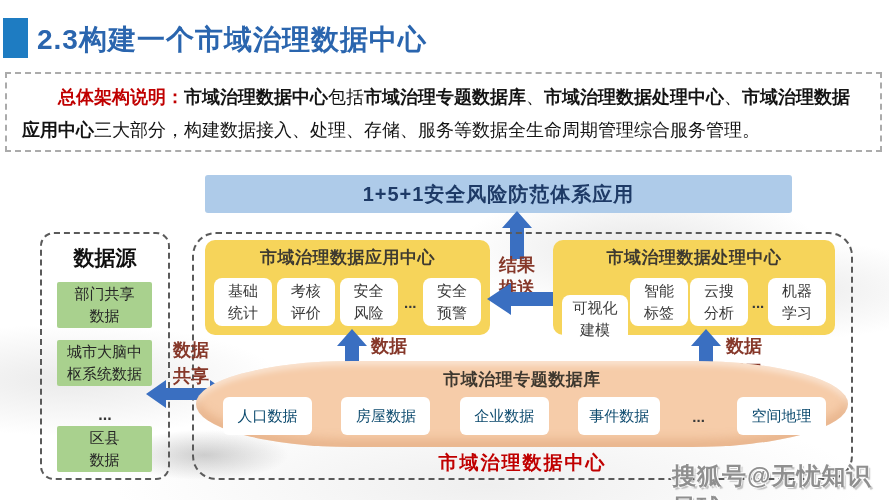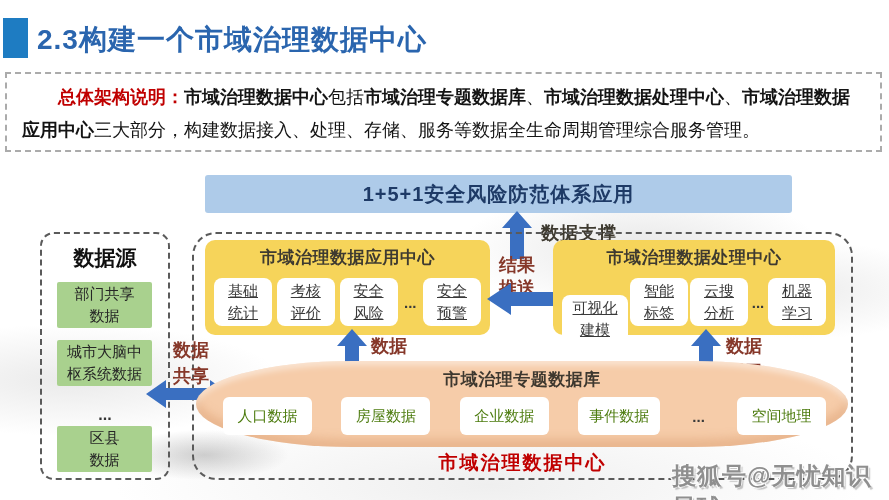--- a/index.html
+++ b/index.html
@@ -51,36 +51,36 @@
   .g3{left:57px;top:426px;width:95px;height:46px;}
   
   .ycenter{background:var(--c_yellow,#F6D45A);border-radius:10px;box-sizing:border-box;}
   .app{left:205px;top:240px;width:285px;height:95px;}
   .proc{left:553px;top:240px;width:282px;height:95px;}
   .ytitle{position:absolute;left:0;top:6px;width:100%;text-align:center;font-size:17px;font-weight:bold;color:#3E3A30;letter-spacing:0.5px;}
   .yrow{position:absolute;left:9px;right:9px;top:37px;height:50px;display:flex;align-items:center;justify-content:space-between;}
   .wcell{
     background:#fff;border-radius:8px;height:48px;width:58px;
     display:flex;align-items:center;justify-content:center;text-align:center;
-    font-size:15px;line-height:1.5;color:#3a3a3a;white-space:pre-line;text-decoration:underline;
+    font-size:15px;line-height:1.5;color:#3a3a3a;white-space:pre-line;
   }
   .wcell.wide{width:66px;margin-top:34px;}
   .ydots{font-size:15px;font-weight:bold;color:#3a3a3a;width:16px;text-align:center;}
   
   .ellipse{
     left:196px;top:361px;width:652px;height:86px;background:var(--c_orange,#F6CCA9);
     border-radius:160px / 44px;box-sizing:border-box;
     box-shadow:inset 0 -8px 10px rgba(208,140,92,0.35), inset 0 4px 6px rgba(255,255,255,0.5);
   }
   .etitle{position:absolute;left:0;top:7px;width:100%;text-align:center;font-size:17px;font-weight:bold;color:#3E382F;letter-spacing:0.5px;}
   .erow{position:absolute;left:27px;right:22px;top:34px;height:42px;display:flex;align-items:center;justify-content:space-between;}
   .ecell{
     background:#fff;border-radius:6px;height:38px;width:89px;
     display:flex;align-items:center;justify-content:center;
-    font-size:15px;color:#4d7c0f;
+    font-size:15px;color:#0c4a6e;
   }
   .edots{font-size:15px;font-weight:bold;color:#3a3a3a;width:18px;text-align:center;}
   
   .flow-label{font-size:18px;font-weight:600;color:var(--c_maroon,#86382A);white-space:pre-line;line-height:1.45;}
   .support-label{left:541px;top:220px;font-size:18px;color:#3E3A30;letter-spacing:1px;}
   .share-label{left:173px;top:337px;}
   .push-label{left:499px;top:245px;line-height:1.3;margin-top:9px;}
   .call-label-left{left:371px;top:333px;}
   .call-label-right{left:726px;top:333px;}
   .arrow{fill:var(--c_arrow,#3A6FC1);}
@@ -104,21 +104,20 @@
     <p><span class="red">总体架构说明：</span><span class="seg-b">市域治理数据中心</span><span class="seg-n">包括</span><span class="seg-b">市域治理专题数据库</span><span class="seg-n">、</span><span class="seg-b">市域治理数据处理中心</span><span class="seg-n">、</span><span class="seg-b">市域治理数据应用中心</span><span class="seg-n">三大部分，</span><span class="seg-n">构建数据接入、处理、存储、服务等数据全生命周期管理综合服务管理。</span></p>
   </div>
 
   <div class="abs topbar">
     <span>1+5+1安全风险防范体系应用</span>
   </div>
 
   <svg class="abs" style="left:502px;top:211px;" width="30" height="48" viewBox="0 0 30 48">
     <polygon class="arrow" points="15,0 30,17 22,17 22,48 8,48 8,17 0,17"></polygon>
   </svg>
-  <div class="abs flow-label support-label" style="color:#3E3A30;font-weight:600;">数据支撑</div>
 
   <div class="abs main-box"></div>
 
   <div class="abs src-box"></div>
   <div class="abs src-title">数据源</div>
   <div class="abs gbox g1">部门共享
 数据</div>
   <div class="abs gbox g2">城市大脑中
 枢系统数据</div>
   <div class="abs gdots">...</div>

